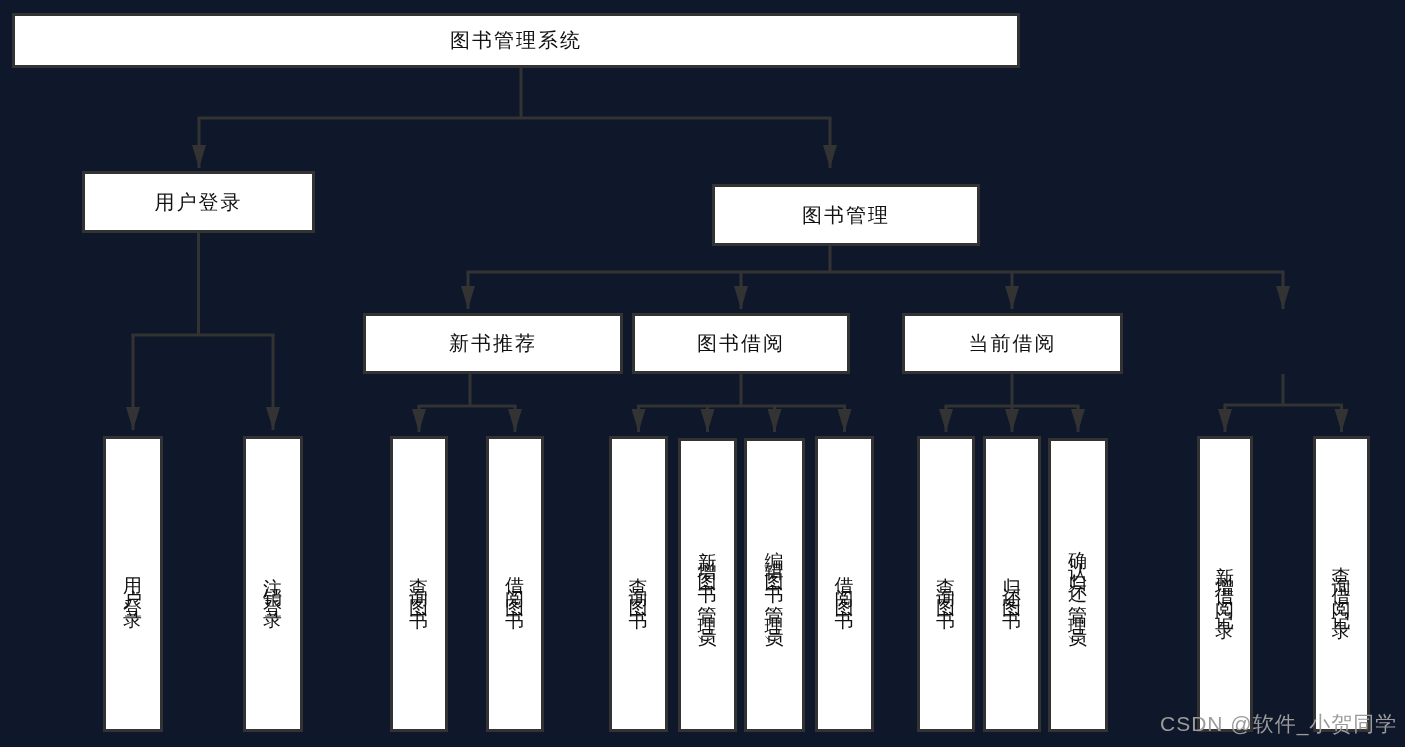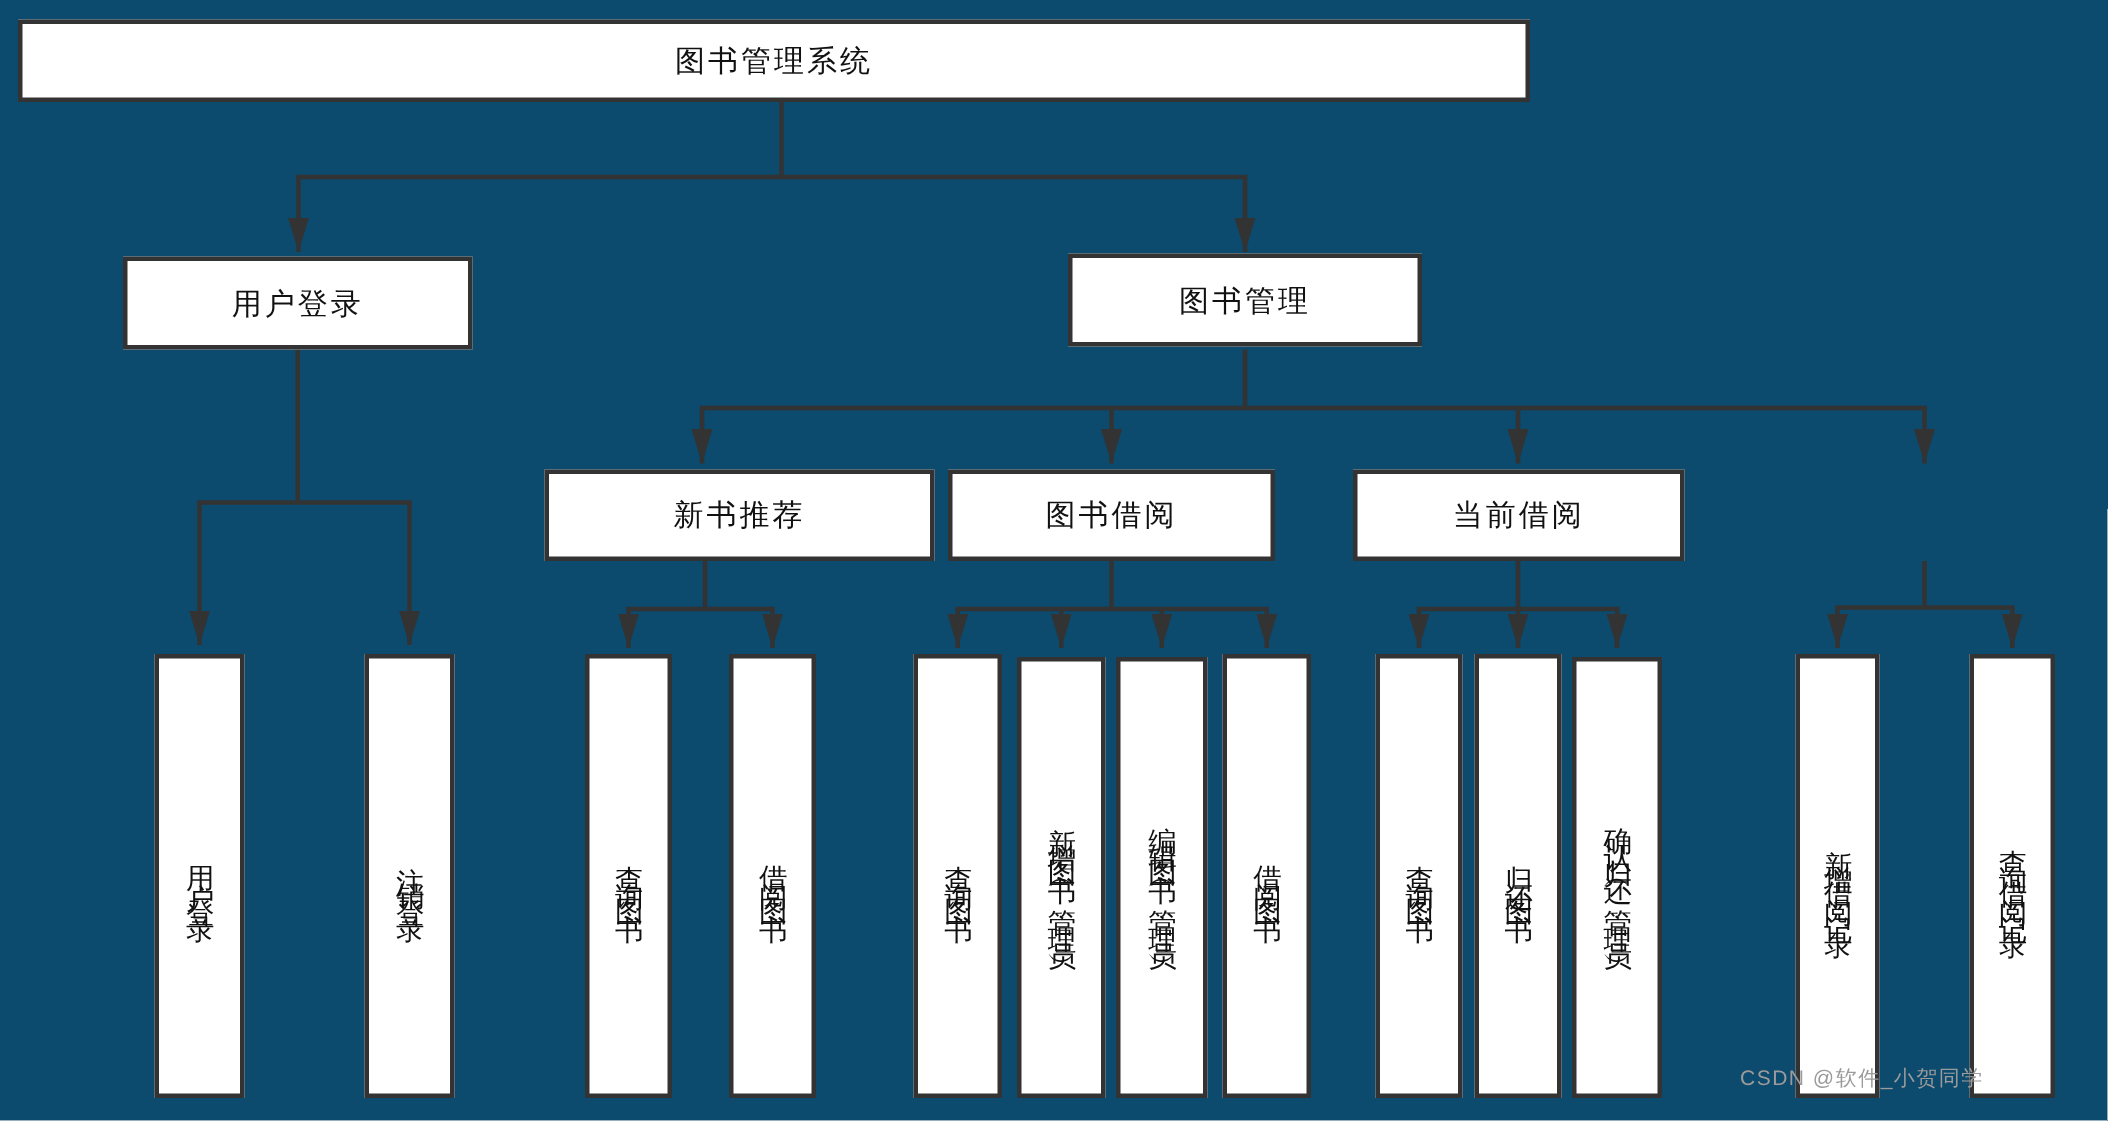--- a/index.html
+++ b/index.html
@@ -1,20 +1,20 @@
 <!DOCTYPE html>
 <html><head>
 <meta charset="utf-8">
 <style>
   html, body { margin: 0; padding: 0; background: #ffffff; }
   .canvas {
     position: relative;
     width: 1405px;
     height: 747px;
-    background: #0c4a6e;
+    background: #0f172a;
     font-family: "Liberation Sans", "DejaVu Sans", sans-serif;
     overflow: hidden;
   }
   .wires {
     position: absolute;
     left: 0; top: 0;
     width: 1405px; height: 747px;
     pointer-events: none;
   }
   .wires line { stroke: #333333; stroke-width: 3; }
@@ -38,21 +38,21 @@
     text-orientation: mixed;
     font-size: 19px;
     letter-spacing: 11px;
     line-height: 1;
     color: #111111;
   }
   .watermark {
     position: absolute;
     left: 1160px;
     top: 710px;
-    font-size: 14px;
+    font-size: 21px;
     color: #9b9b9b;
     letter-spacing: 1px;
     white-space: nowrap;
     z-index: 5;
     text-align: right;
   }
 </style>
 </head>
 <body>
 
@@ -120,21 +120,21 @@
     </g>
   </svg>
 
   <div class="box" style="left:12px;top:13px;width:1008px;height:55px">
     <span class="hlabel">图书管理系统</span>
   </div>
 
   <div class="box" style="left:82px;top:171px;width:233px;height:62px">
     <span class="hlabel">用户登录</span>
   </div>
-  <div class="box" style="left:712px;top:169px;width:236px;height:62px">
+  <div class="box" style="left:712px;top:184px;width:268px;height:62px">
     <span class="hlabel">图书管理</span>
   </div>
 
   <div class="box" style="left:363px;top:313px;width:260px;height:61px">
     <span class="hlabel">新书推荐</span>
   </div>
   <div class="box" style="left:902px;top:313px;width:221px;height:61px">
     <span class="hlabel">当前借阅</span>
   </div>
   <div class="box" style="left:632px;top:313px;width:218px;height:61px">

